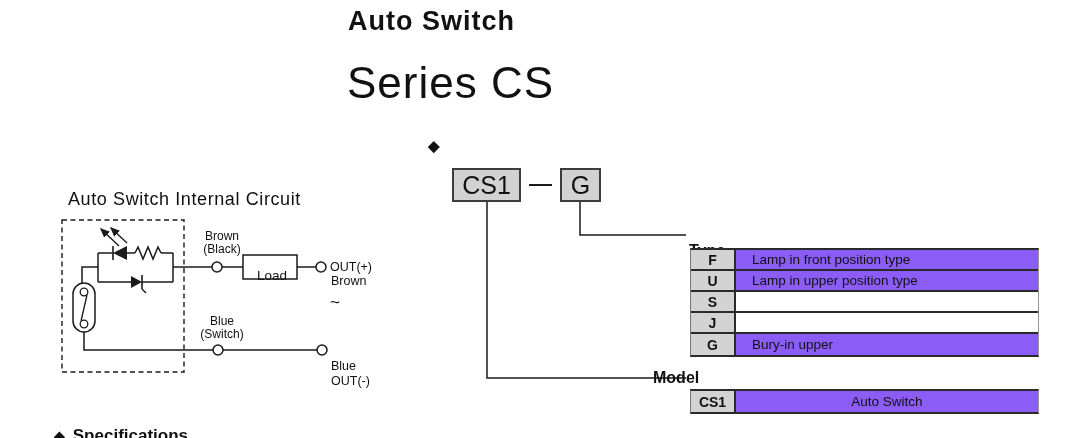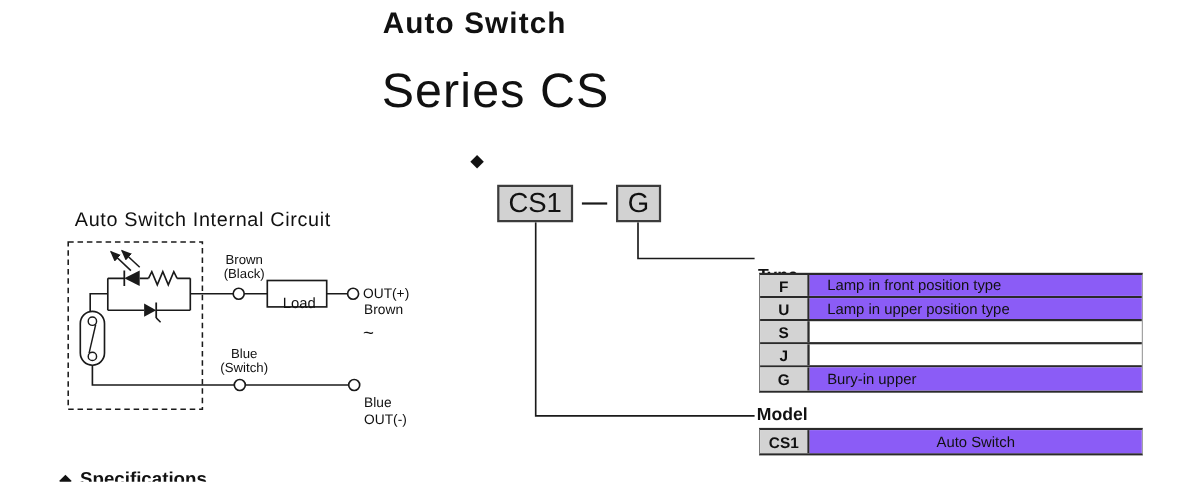--- a/index.html
+++ b/index.html
@@ -36,21 +36,21 @@
   .out-pos  { left:330px; top:260px;text-align:center; }
   .out-posw { left:331px; top:274px; }
   .out-neg  { left:331px; top:345px;margin-top:29px; }
   .out-negw { left:331px; top:359px; }
   .ac-sym   { left:330px; top:296px; font-size:17px; }
   .load-label { left:245px; top:255px; width:54px; height:40px; font-size:13.5px;
                 display:flex; align-items:center; justify-content:center; }
 
   .sec-heading { font-size:16px; font-weight:bold; }
   .type-heading  { left:689px; top:242px; }
-  .model-heading { left:688px; top:369px; }
+  .model-heading { left:653px; top:369px; }
 
   .ttable { width:349px; border-top:2px solid #2a2a2a; border-bottom:2px solid #2a2a2a;
             border-left:1px solid #777; border-right:1px solid #999; }
   .ttable.type-table  { left:690px; top:248px; }
   .ttable.model-table { left:690px; top:389px; }
   .trow { display:flex; height:21px; border-bottom:2px solid #2a2a2a; }
   .trow:last-child { border-bottom:none; }
   .tcode { width:45px; background:#d3d3d3; border-right:2px solid #2a2a2a;
            font-size:14px; font-weight:bold; display:flex; align-items:center; justify-content:center; }
   .tdesc { flex:1; background:#8b5cf6; font-size:13.5px; display:flex; align-items:center; padding-left:16px; }

